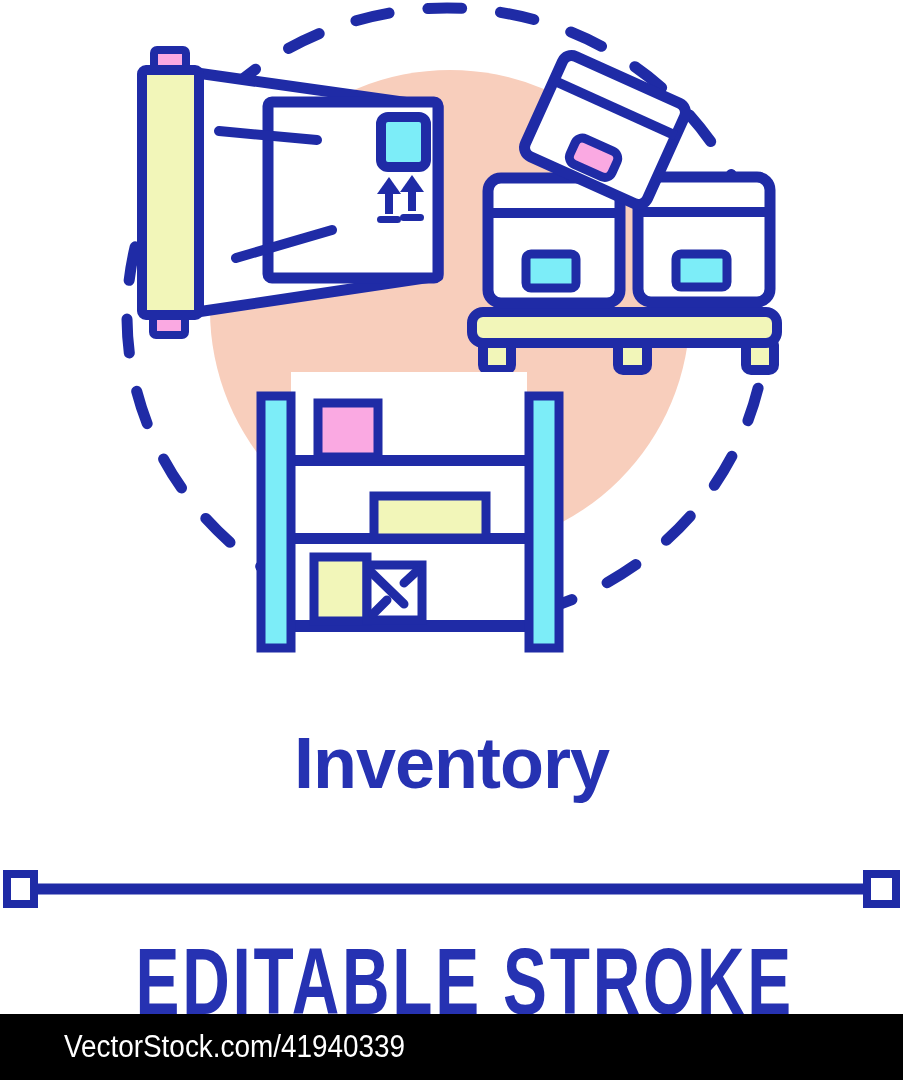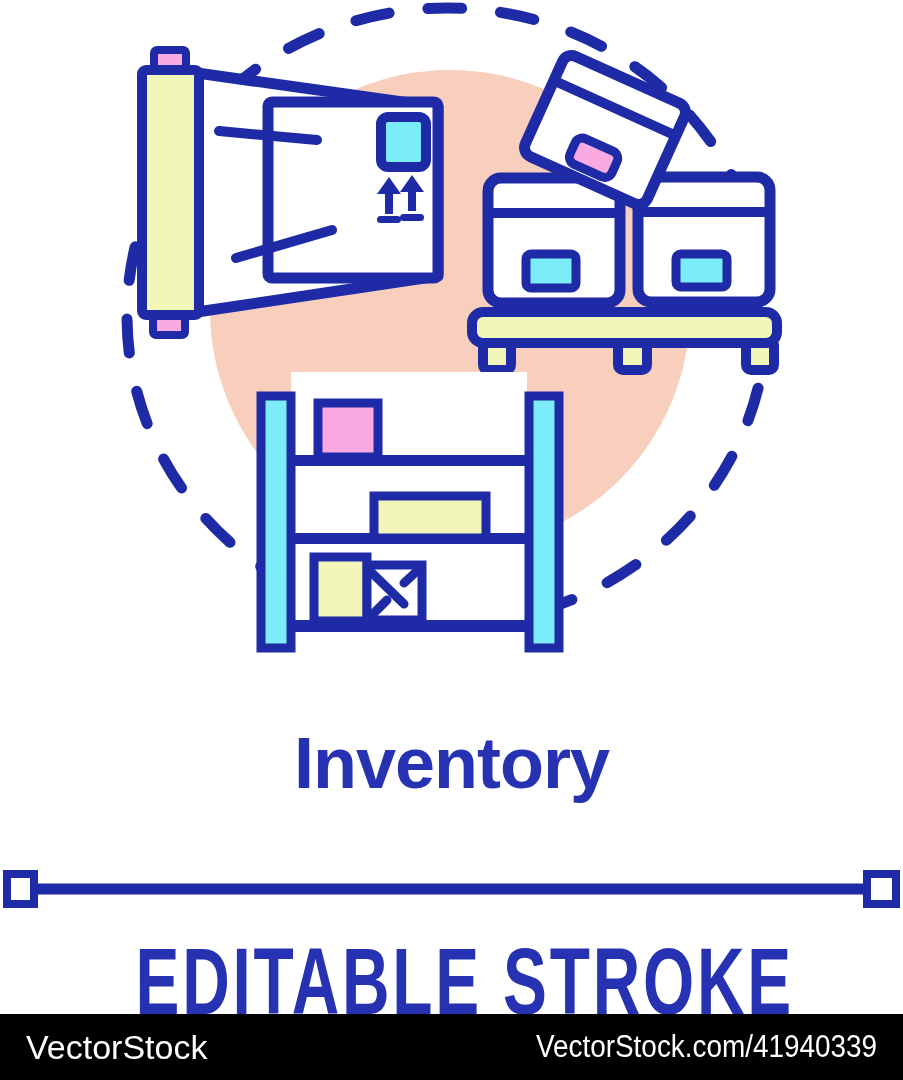--- a/index.html
+++ b/index.html
@@ -115,17 +115,16 @@
       <rect x="7" y="874" width="27" height="30" class="fw ol w8"></rect>
       <rect x="867" y="874" width="29" height="30" class="fw ol w8"></rect>
     </g>
   </svg>
 
   <div class="title">Inventory</div>
 
   <div class="es-label">EDITABLE STROKE</div>
 
   <div class="wm-bar">
-    <span class="wm-left">VectorStock</span>
     <span class="wm-right">VectorStock.com/41940339</span>
   </div>
 
 </div>
 
 </body></html>

